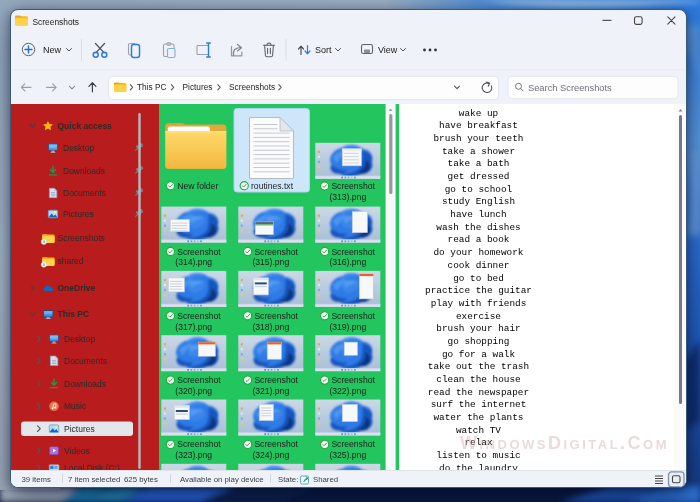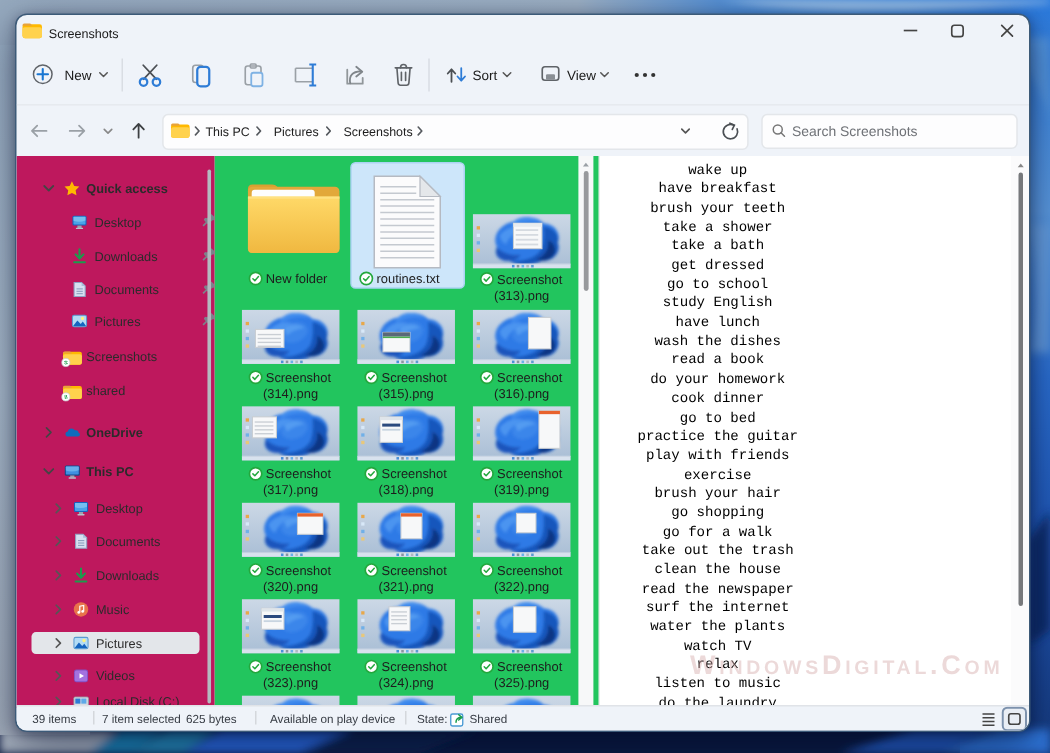--- a/index.html
+++ b/index.html
@@ -146,21 +146,21 @@
       <path d="M443.5 19.1 L446 21.6 L448.5 19.1" stroke="#555" stroke-width="1.1" fill="none" stroke-linecap="round" stroke-linejoin="round"></path>
       <g fill="none" stroke="#4b4f54" stroke-width="1.1" stroke-linecap="round">
 <path d="M478.2 16.5 A4.8 4.8 0 1 0 480.4 18.900000000000002"></path>
 <path d="M475.6 15.100000000000001 L478.6 16.400000000000002 L477.2 19.3"></path>
 </g>
       <rect x="497" y="9.4" width="170" height="22.4" rx="3.5" fill="#fdfdfe" stroke="#e3e6ea" stroke-width="1"></rect>
       <circle cx="507.5" cy="19.3" r="3" fill="none" stroke="#777" stroke-width="1"></circle>
       <path d="M509.7 21.5 L512 23.8" stroke="#777" stroke-width="1" stroke-linecap="round"></path>
       <text x="517" y="23.6" font-size="9.3" fill="#6e7176">Search Screenshots</text>
     </svg>
-    <div class="abs" style="left:0;top:94px;width:132px;height:367.5px;background:#be185d;overflow:hidden;z-index:5">
+    <div class="abs" style="left:0;top:94px;width:148px;height:367.5px;background:#b91c1c;overflow:hidden;z-index:5">
       <svg width="132" height="368" viewBox="0 0 132 368" style="position:absolute;left:0;top:0">
         <path d="M18.5 20.0 L21.5 23.0 L24.5 20.0" stroke="#444" stroke-width="1.2" fill="none" stroke-linecap="round" stroke-linejoin="round"></path>
         <g transform="translate(32,16.6)">
           <path d="M5 0 L6.6 3.2 L10.2 3.7 L7.6 6.2 L8.2 9.8 L5 8.1 L1.8 9.8 L2.4 6.2 L-0.2 3.7 L3.4 3.2 Z" fill="#ffb900" transform="translate(0.2,0.3) scale(0.95)"></path>
         </g>
         <text x="46.5" y="24.6" font-size="8.5" fill="#2b2b2b" font-weight="bold" font-family="Liberation Sans,sans-serif">Quick access</text>
         <g transform="translate(37,39.0)">
           <rect x="0.3" y="0.8" width="9.4" height="6.6" rx="1" fill="#1565c0"></rect>
           <rect x="1" y="1.5" width="8" height="5.2" rx="0.5" fill="#4aa3e8"></rect>
           <path d="M1 1.5 L9 1.5 L9 4 Q5 5.5 1 4.2 Z" fill="#7cc3f0" opacity="0.85"></path>

